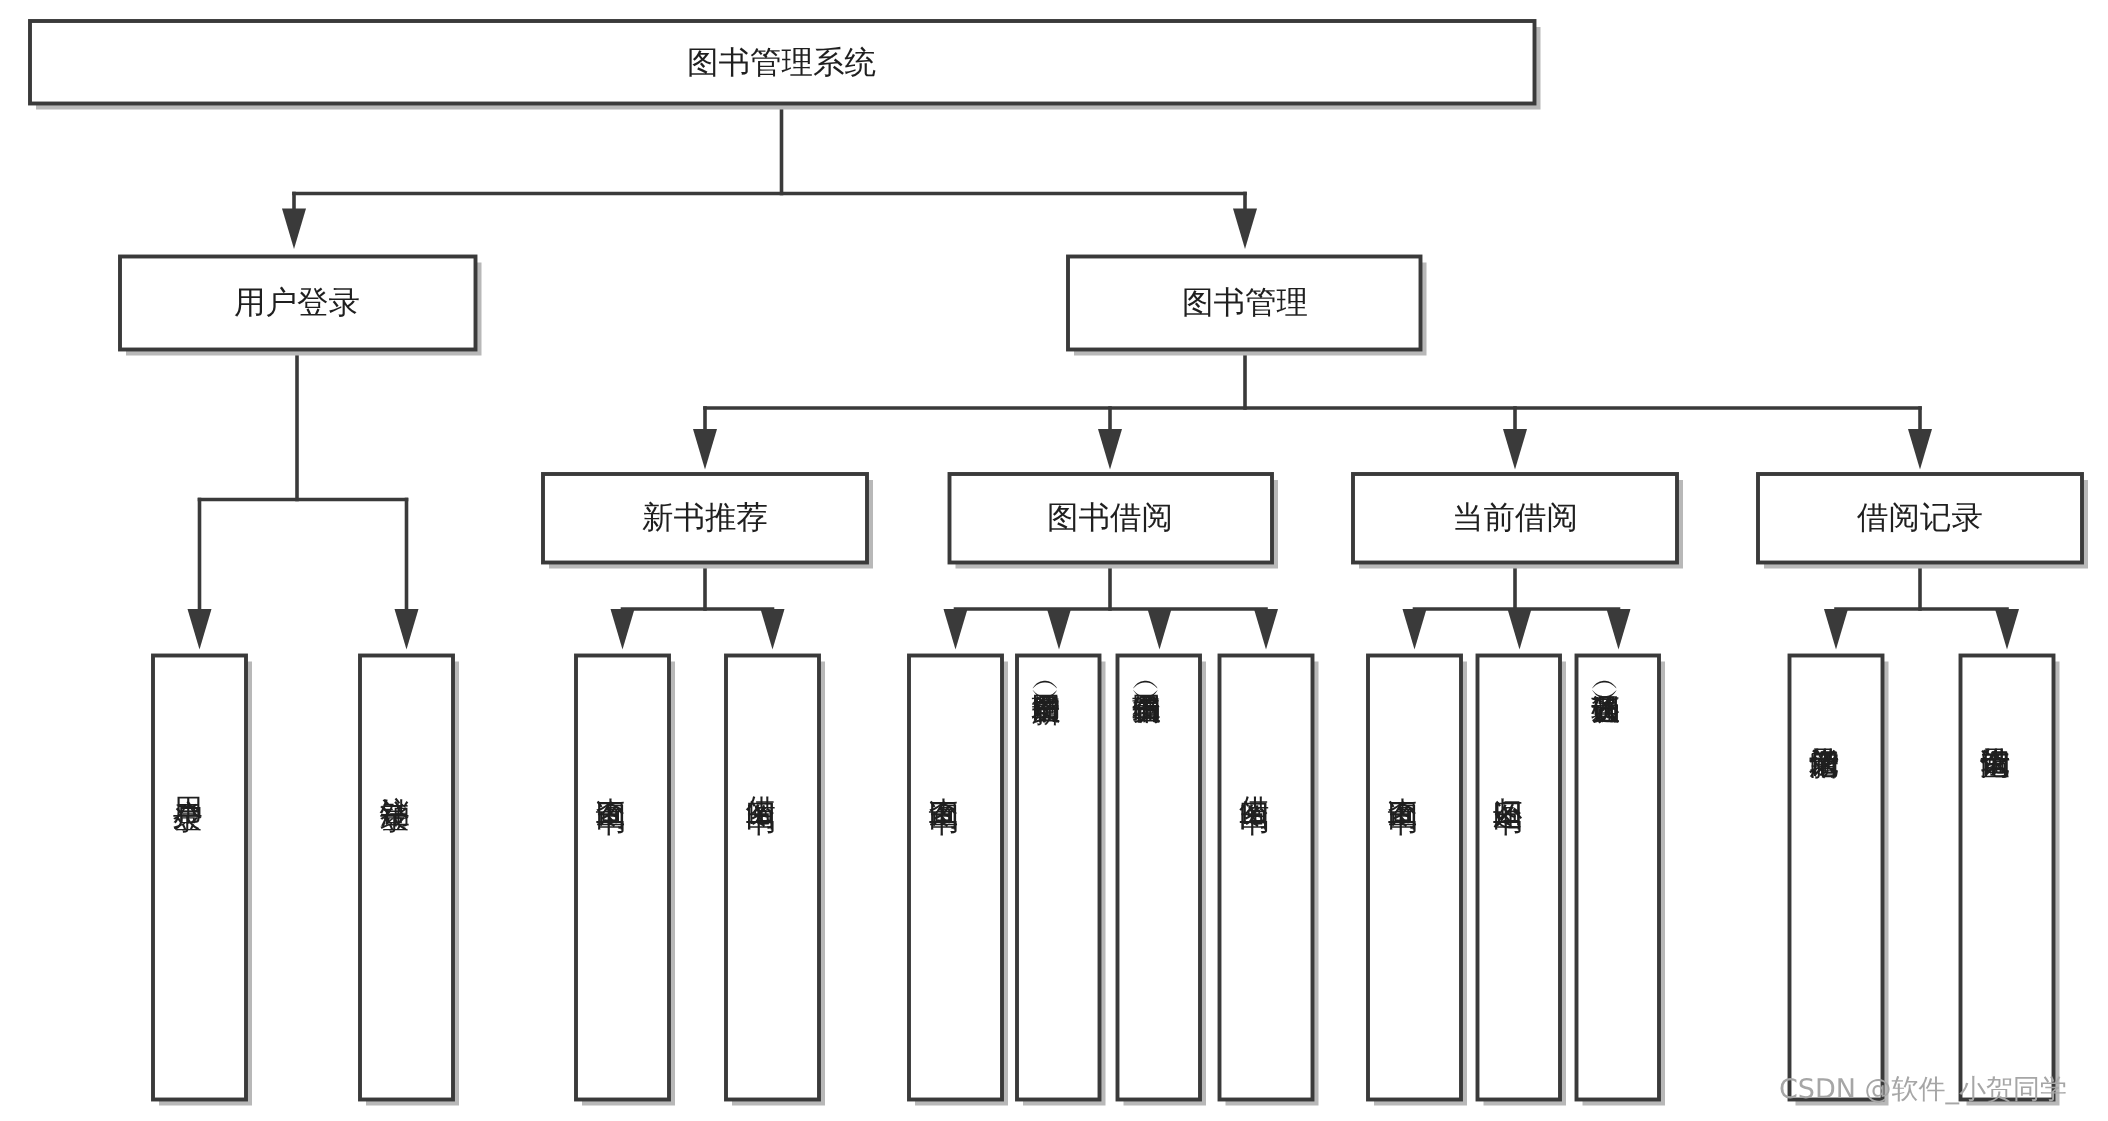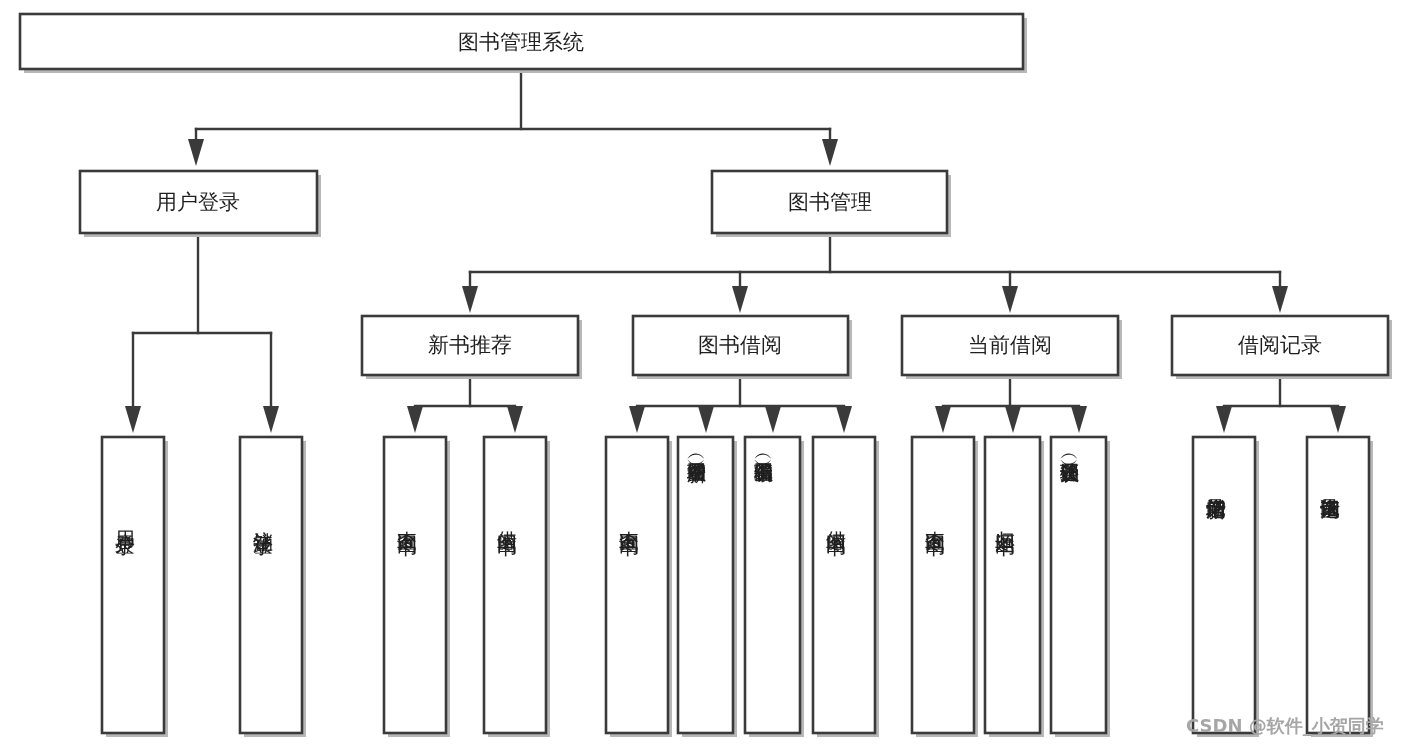--- a/index.html
+++ b/index.html
@@ -234,15 +234,15 @@
   <div class="leaf-label" style="left:617px; top:515px;">查询图书</div>
   <div class="leaf-label" style="left:686px; top:448px; font-size:19px; letter-spacing:0px;">新增图书（管理员）</div>
   <div class="leaf-label" style="left:753px; top:448px; font-size:19px; letter-spacing:0px;">编辑图书（管理员）</div>
   <div class="leaf-label" style="left:824px; top:515px;">借阅图书</div>
   <div class="leaf-label" style="left:923px; top:515px;">查询图书</div>
   <div class="leaf-label" style="left:993px; top:515px;">归还图书</div>
   <div class="leaf-label" style="left:1059px; top:448px; font-size:19px; letter-spacing:0px;">确认归还（管理员）</div>
   <div class="leaf-label" style="left:1204px; top:483px; letter-spacing:0px;">新增借阅记录</div>
   <div class="leaf-label" style="left:1318px; top:483px; letter-spacing:0px;">查询借阅记录</div>
 
-  <div class="watermark" style="left:1186px; top:714px;font-weight:bold;">CSDN @软件_小贺同学</div>
+  <div class="watermark" style="left:1186px; top:714px;">CSDN @软件_小贺同学</div>
 
 </div>
 
 </body></html>

